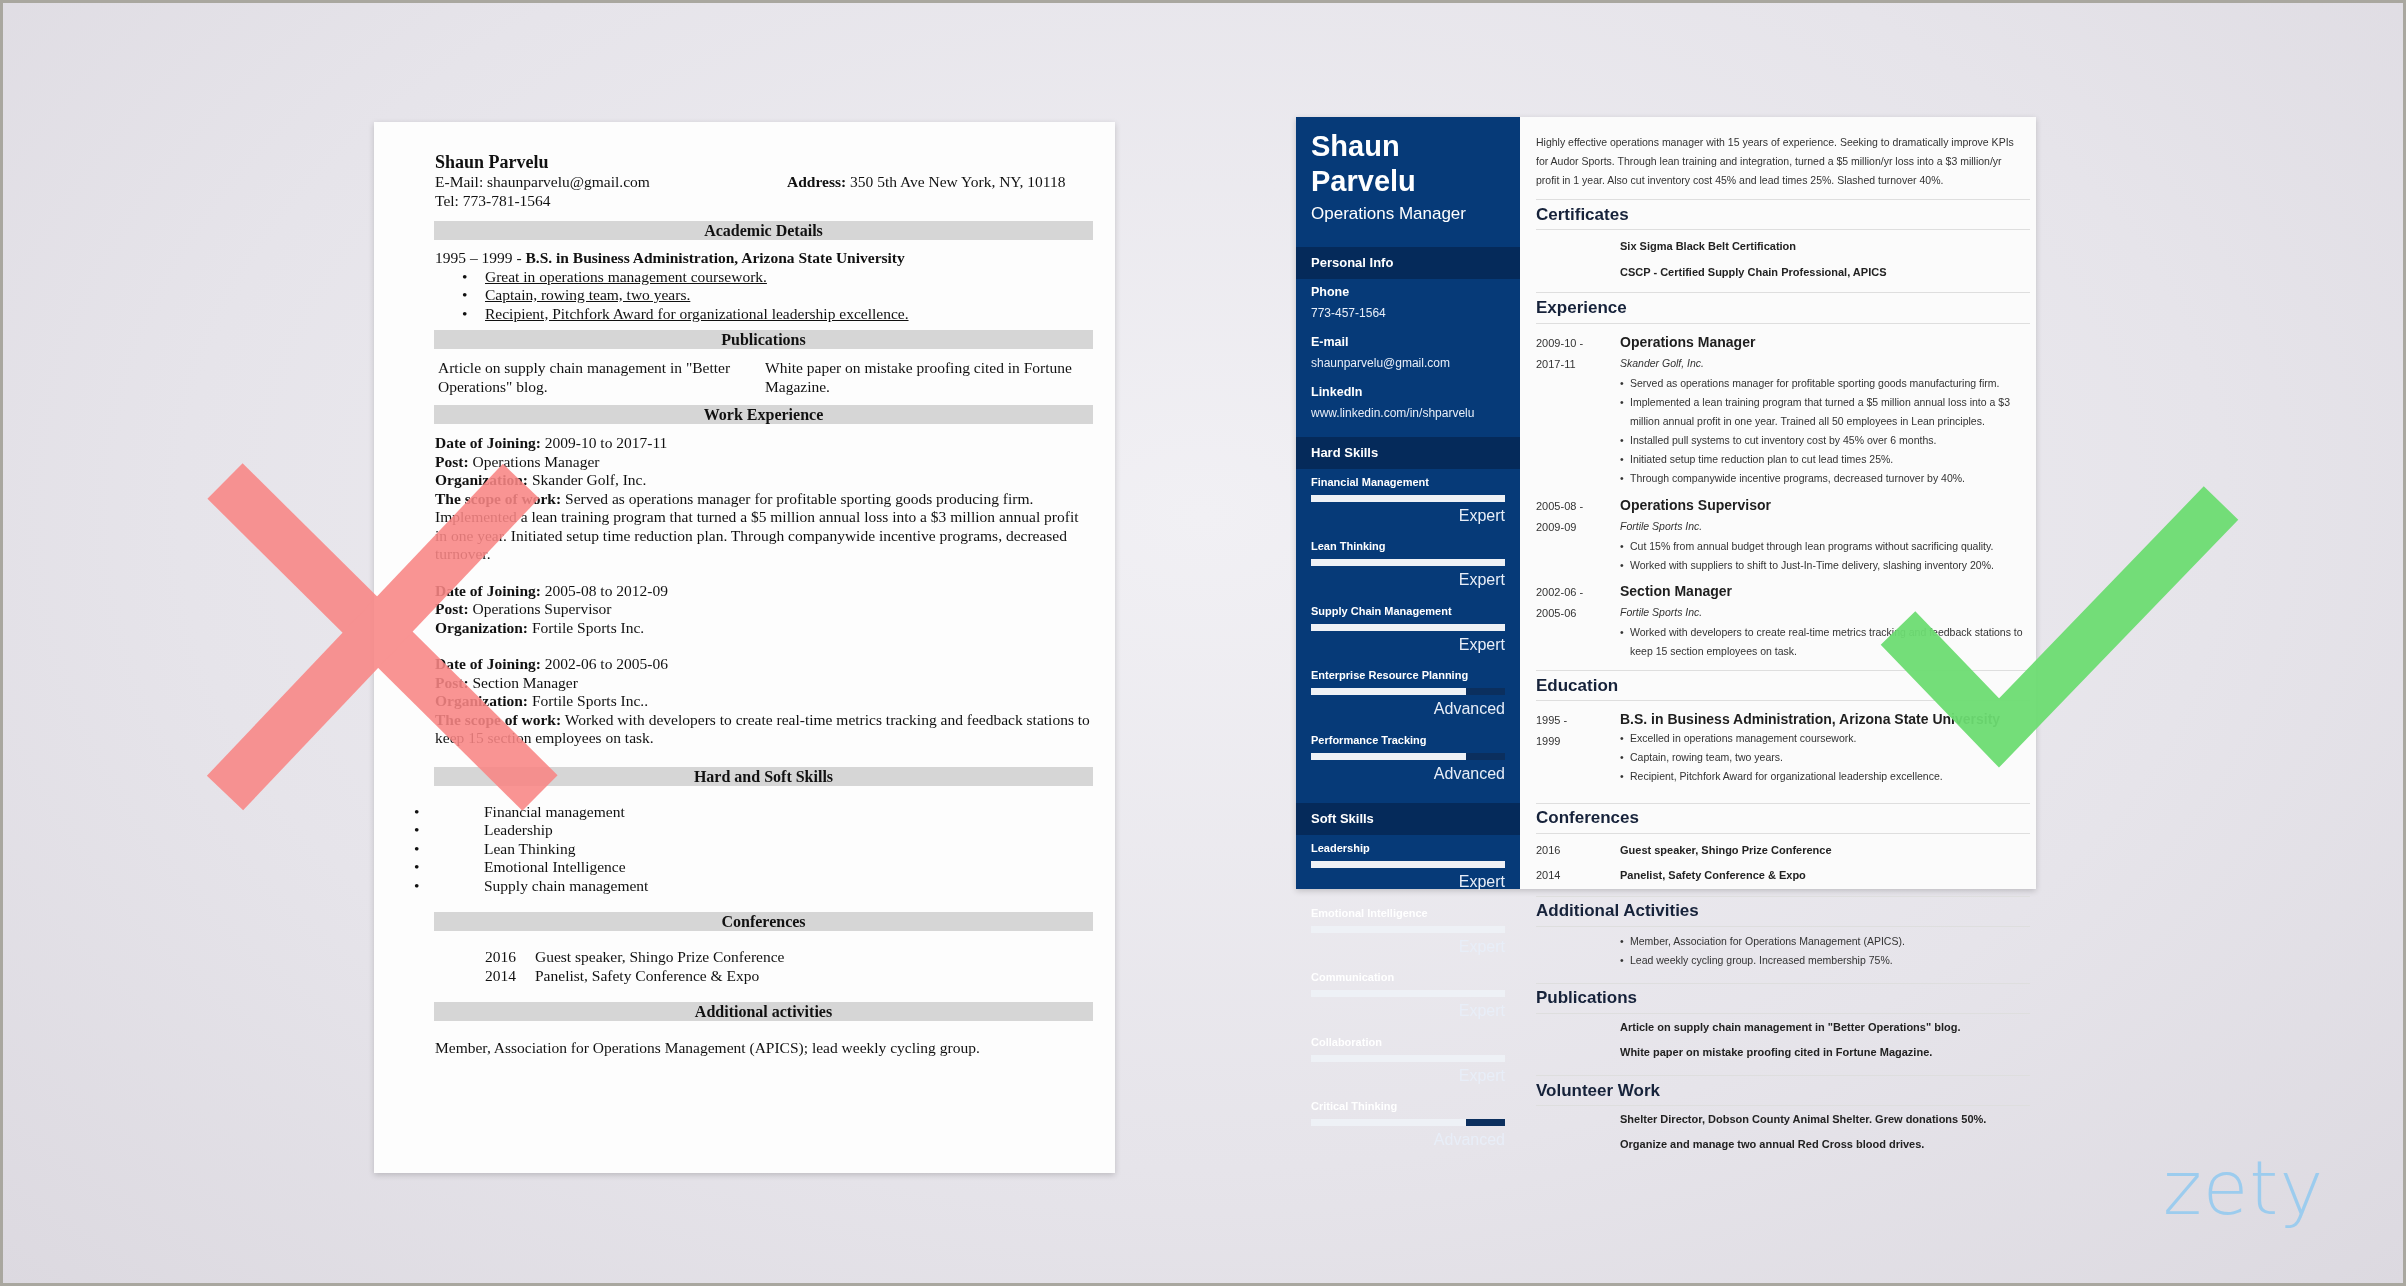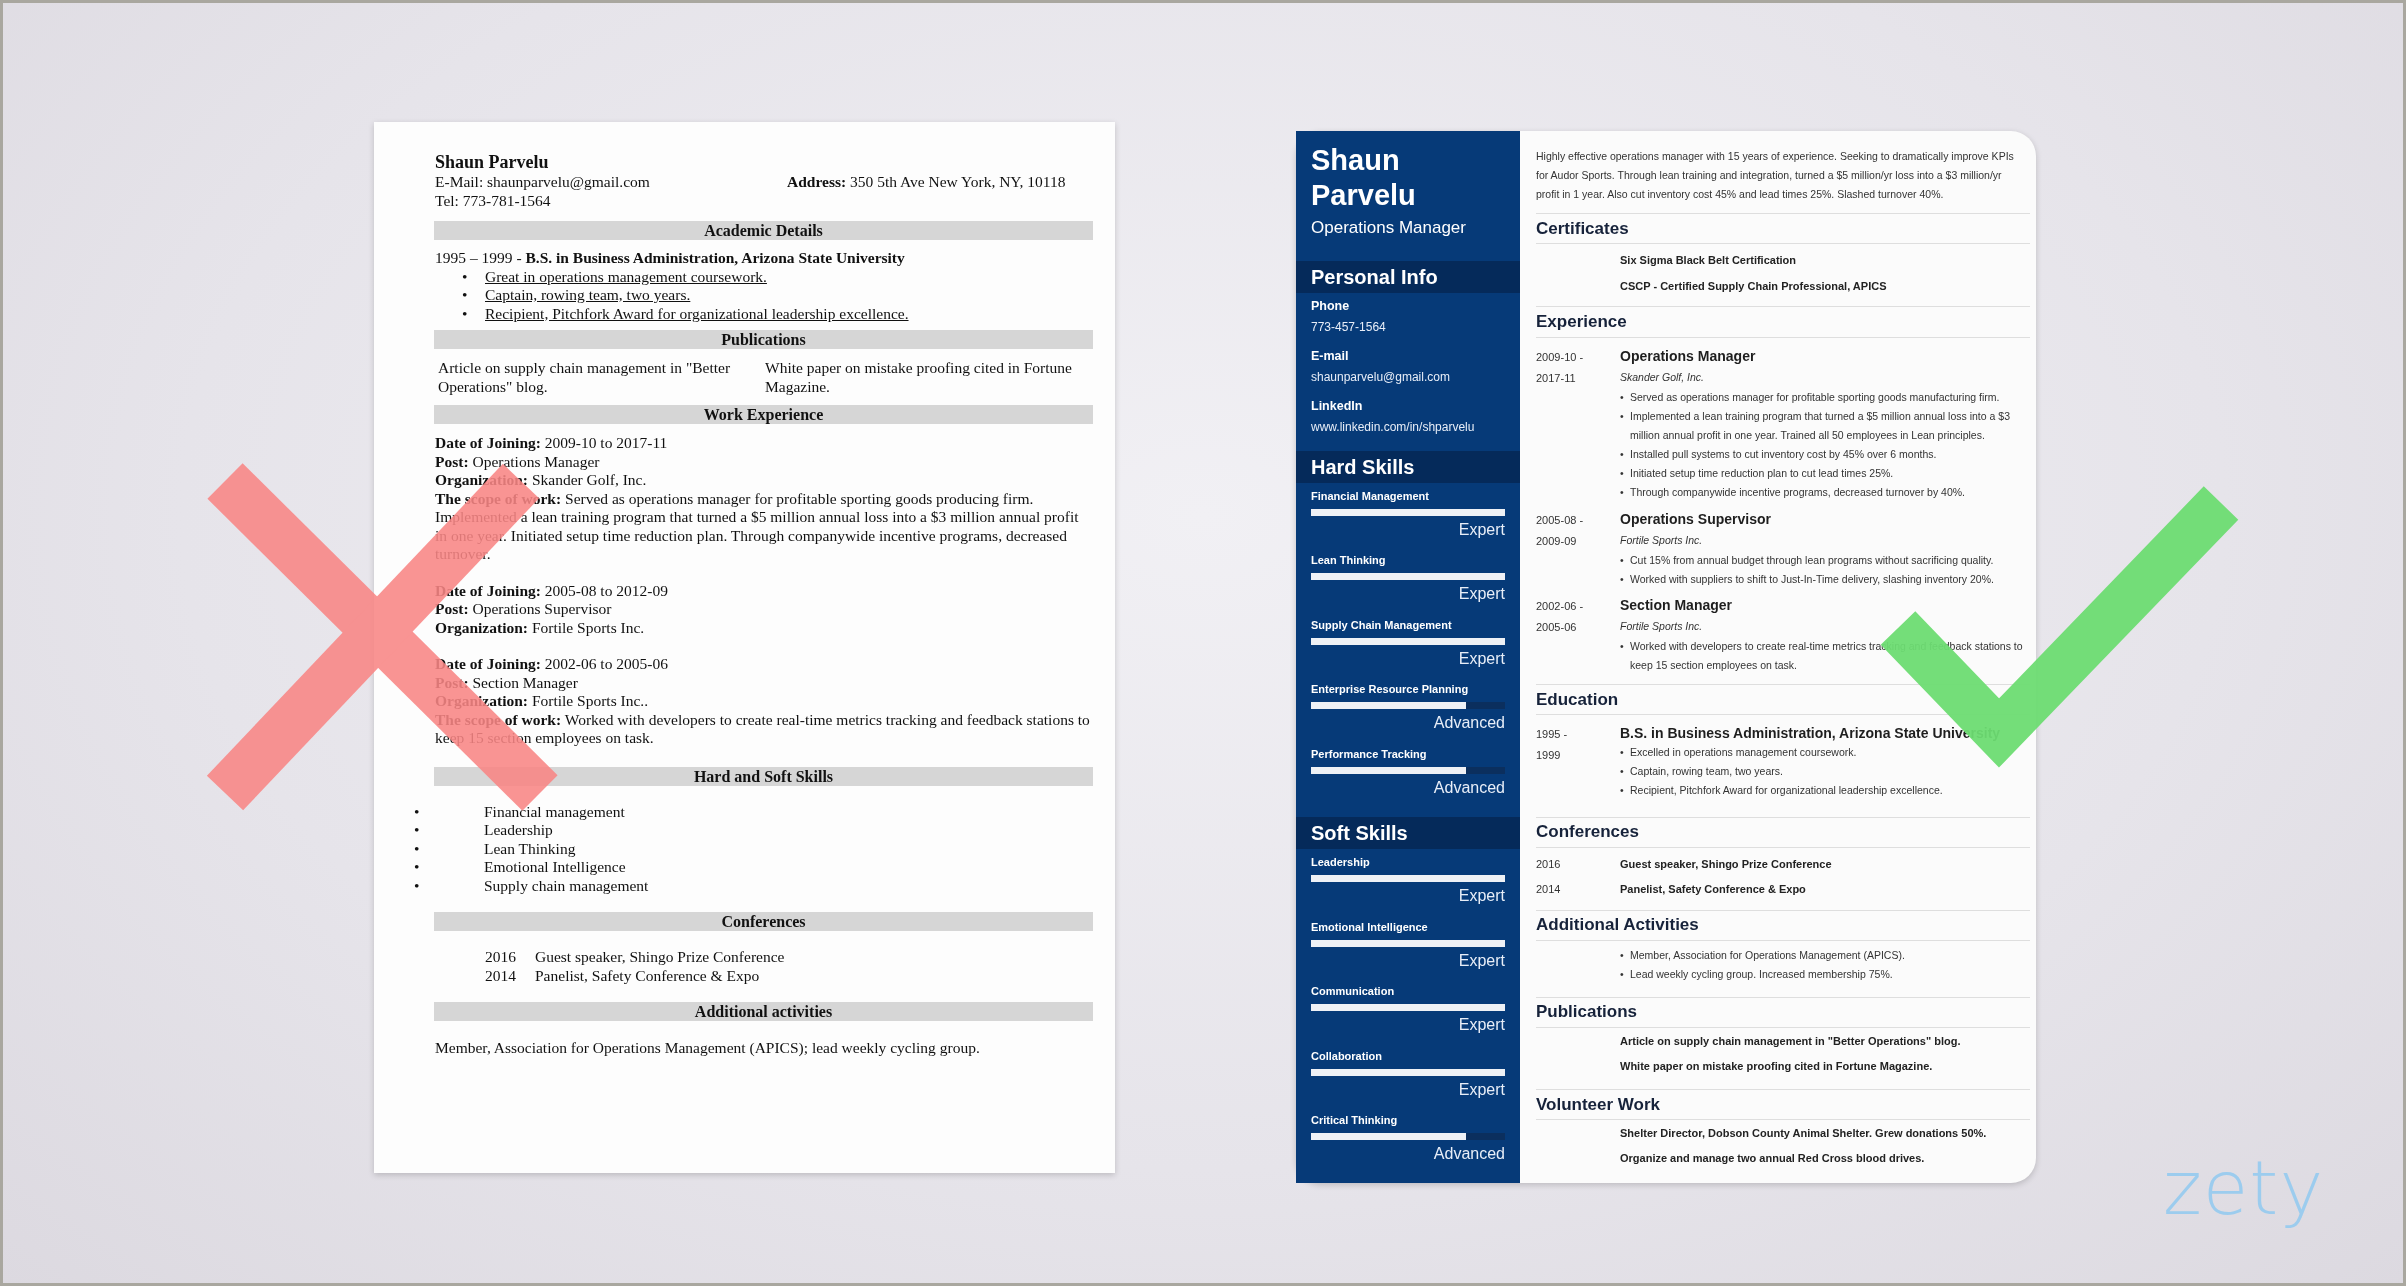--- a/index.html
+++ b/index.html
@@ -37,35 +37,34 @@
   .pl-job { margin-top: 0; }
   .pl-skills { list-style: none; margin-left: -27px; }
   .pl-skills li { position: relative; padding-left: 76px; }
   .pl-skills li::before { content: "•"; position: absolute; left: 6px; }
   .pl-conf { padding-left: 50px; }
   .pl-conf .yr { display: inline-block; width: 50px; }
   b { font-weight: bold; }
 
   
   .page-right {
-    position: absolute; left: 1293px; top: 128px; width: 740px; height: 1052px;
+    position: absolute; left: 1293px; top: 114px; width: 740px; height: 772px;
     background: #fbfbfb;
     box-shadow: 0 2px 6px rgba(0,0,0,0.18);
     color: #222;
-    border-radius: 25px;
   }
   .sidebar {
     position: absolute; left: 0; top: 0; width: 224px; height: 100%;
     background: #063a78; color: #fff;
   }
   .sb-name { position: absolute; left: 15px; top: 12px; font-size: 29px; line-height: 35px; font-weight: bold; }
   .sb-title { position: absolute; left: 15px; top: 87px; font-size: 17px; }
   .sb-band {
     position: absolute; left: 0; width: 224px; height: 32px; background: #052a5a;
-    font-size: 20px; font-weight: bold; line-height: 32px; padding-left: 15px;
+    font-size: 13px; font-weight: bold; line-height: 32px; padding-left: 15px;
   }
   .sb-lbl { position: absolute; left: 15px; font-size: 12.5px; font-weight: bold; }
   .sb-val { position: absolute; left: 15px; font-size: 12px; color: #e8eef8; }
   .skill { position: absolute; left: 15px; width: 194px; height: 64px; }
   .skill .nm { font-size: 11px; font-weight: bold; line-height: 14px; }
   .skill .track { position: absolute; top: 20px; left: 0; width: 194px; height: 7px; background: #0b2f5e; }
   .skill .fill { position: absolute; top: 0; left: 0; height: 7px; background: #eef1f6; }
   .skill .lvl { position: absolute; top: 32px; right: 0; font-size: 16px; color: #e8eef8; }
 
   .main { position: absolute; left: 240px; top: 0; width: 484px; }

